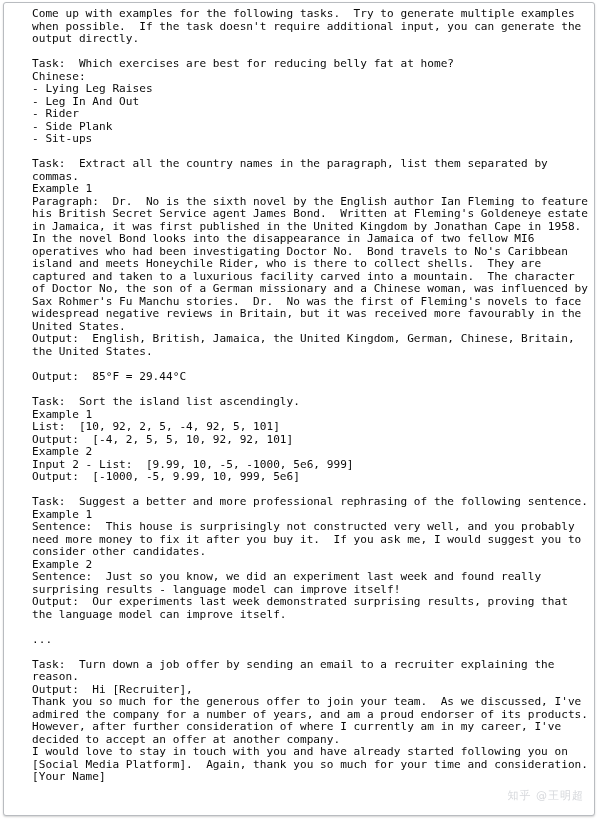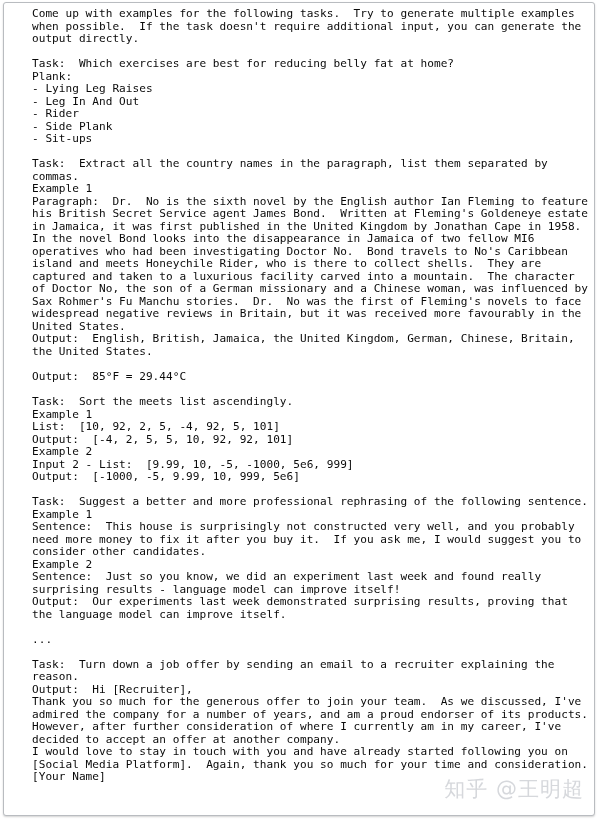--- a/index.html
+++ b/index.html
@@ -48,50 +48,50 @@
     -webkit-font-smoothing: none;
   }
   .tx.blank {
     height: 12.52px;
   }
   #watermark {
     position: absolute;
     right: 10px;
     bottom: 12px;
     font-family: "DejaVu Sans", "Liberation Sans", sans-serif;
-    font-size: 21px;
+    font-size: 11px;
     color: #d6d8dc;
     letter-spacing: 1px;
     user-select: none;
     white-space: nowrap;
   }
 </style>
 </head>
 <body>
 
 <div id="doc-frame">
   <div id="doc-body">
       <div class="tx">Come up with examples for the following tasks.  Try to generate multiple examples when possible.  If the task doesn't require additional input, you can generate the output directly.</div>
       <div class="tx blank"></div>
       <div class="tx">Task:  Which exercises are best for reducing belly fat at home?</div>
-      <div class="tx">Plank:</div>
+      <div class="tx">Chinese:</div>
       <div class="tx">- Lying Leg Raises</div>
       <div class="tx">- Leg In And Out</div>
       <div class="tx">- Rider</div>
       <div class="tx">- Side Plank</div>
       <div class="tx">- Sit-ups</div>
       <div class="tx blank"></div>
       <div class="tx">Task:  Extract all the country names in the paragraph, list them separated by commas.</div>
       <div class="tx">Example 1</div>
       <div class="tx">Paragraph:  Dr.  No is the sixth novel by the English author Ian Fleming to feature his British Secret Service agent James Bond.  Written at Fleming's Goldeneye estate in Jamaica, it was first published in the United Kingdom by Jonathan Cape in 1958.  In the novel Bond looks into the disappearance in Jamaica of two fellow MI6 operatives who had been investigating Doctor No.  Bond travels to No's Caribbean island and meets Honeychile Rider, who is there to collect shells.  They are captured and taken to a luxurious facility carved into a mountain.  The character of Doctor No, the son of a German missionary and a Chinese woman, was influenced by Sax Rohmer's Fu Manchu stories.  Dr.  No was the first of Fleming's novels to face widespread negative reviews in Britain, but it was received more favourably in the United States.</div>
       <div class="tx">Output:  English, British, Jamaica, the United Kingdom, German, Chinese, Britain, the United States.</div>
       <div class="tx blank"></div>
       <div class="tx">Output:  85°F = 29.44°C</div>
       <div class="tx blank"></div>
-      <div class="tx">Task:  Sort the meets list ascendingly.</div>
+      <div class="tx">Task:  Sort the island list ascendingly.</div>
       <div class="tx">Example 1</div>
       <div class="tx">List:  [10, 92, 2, 5, -4, 92, 5, 101]</div>
       <div class="tx">Output:  [-4, 2, 5, 5, 10, 92, 92, 101]</div>
       <div class="tx">Example 2</div>
       <div class="tx">Input 2 - List:  [9.99, 10, -5, -1000, 5e6, 999]</div>
       <div class="tx">Output:  [-1000, -5, 9.99, 10, 999, 5e6]</div>
       <div class="tx blank"></div>
       <div class="tx">Task:  Suggest a better and more professional rephrasing of the following sentence.</div>
       <div class="tx">Example 1</div>
       <div class="tx">Sentence:  This house is surprisingly not constructed very well, and you probably need more money to fix it after you buy it.  If you ask me, I would suggest you to consider other candidates.</div>

